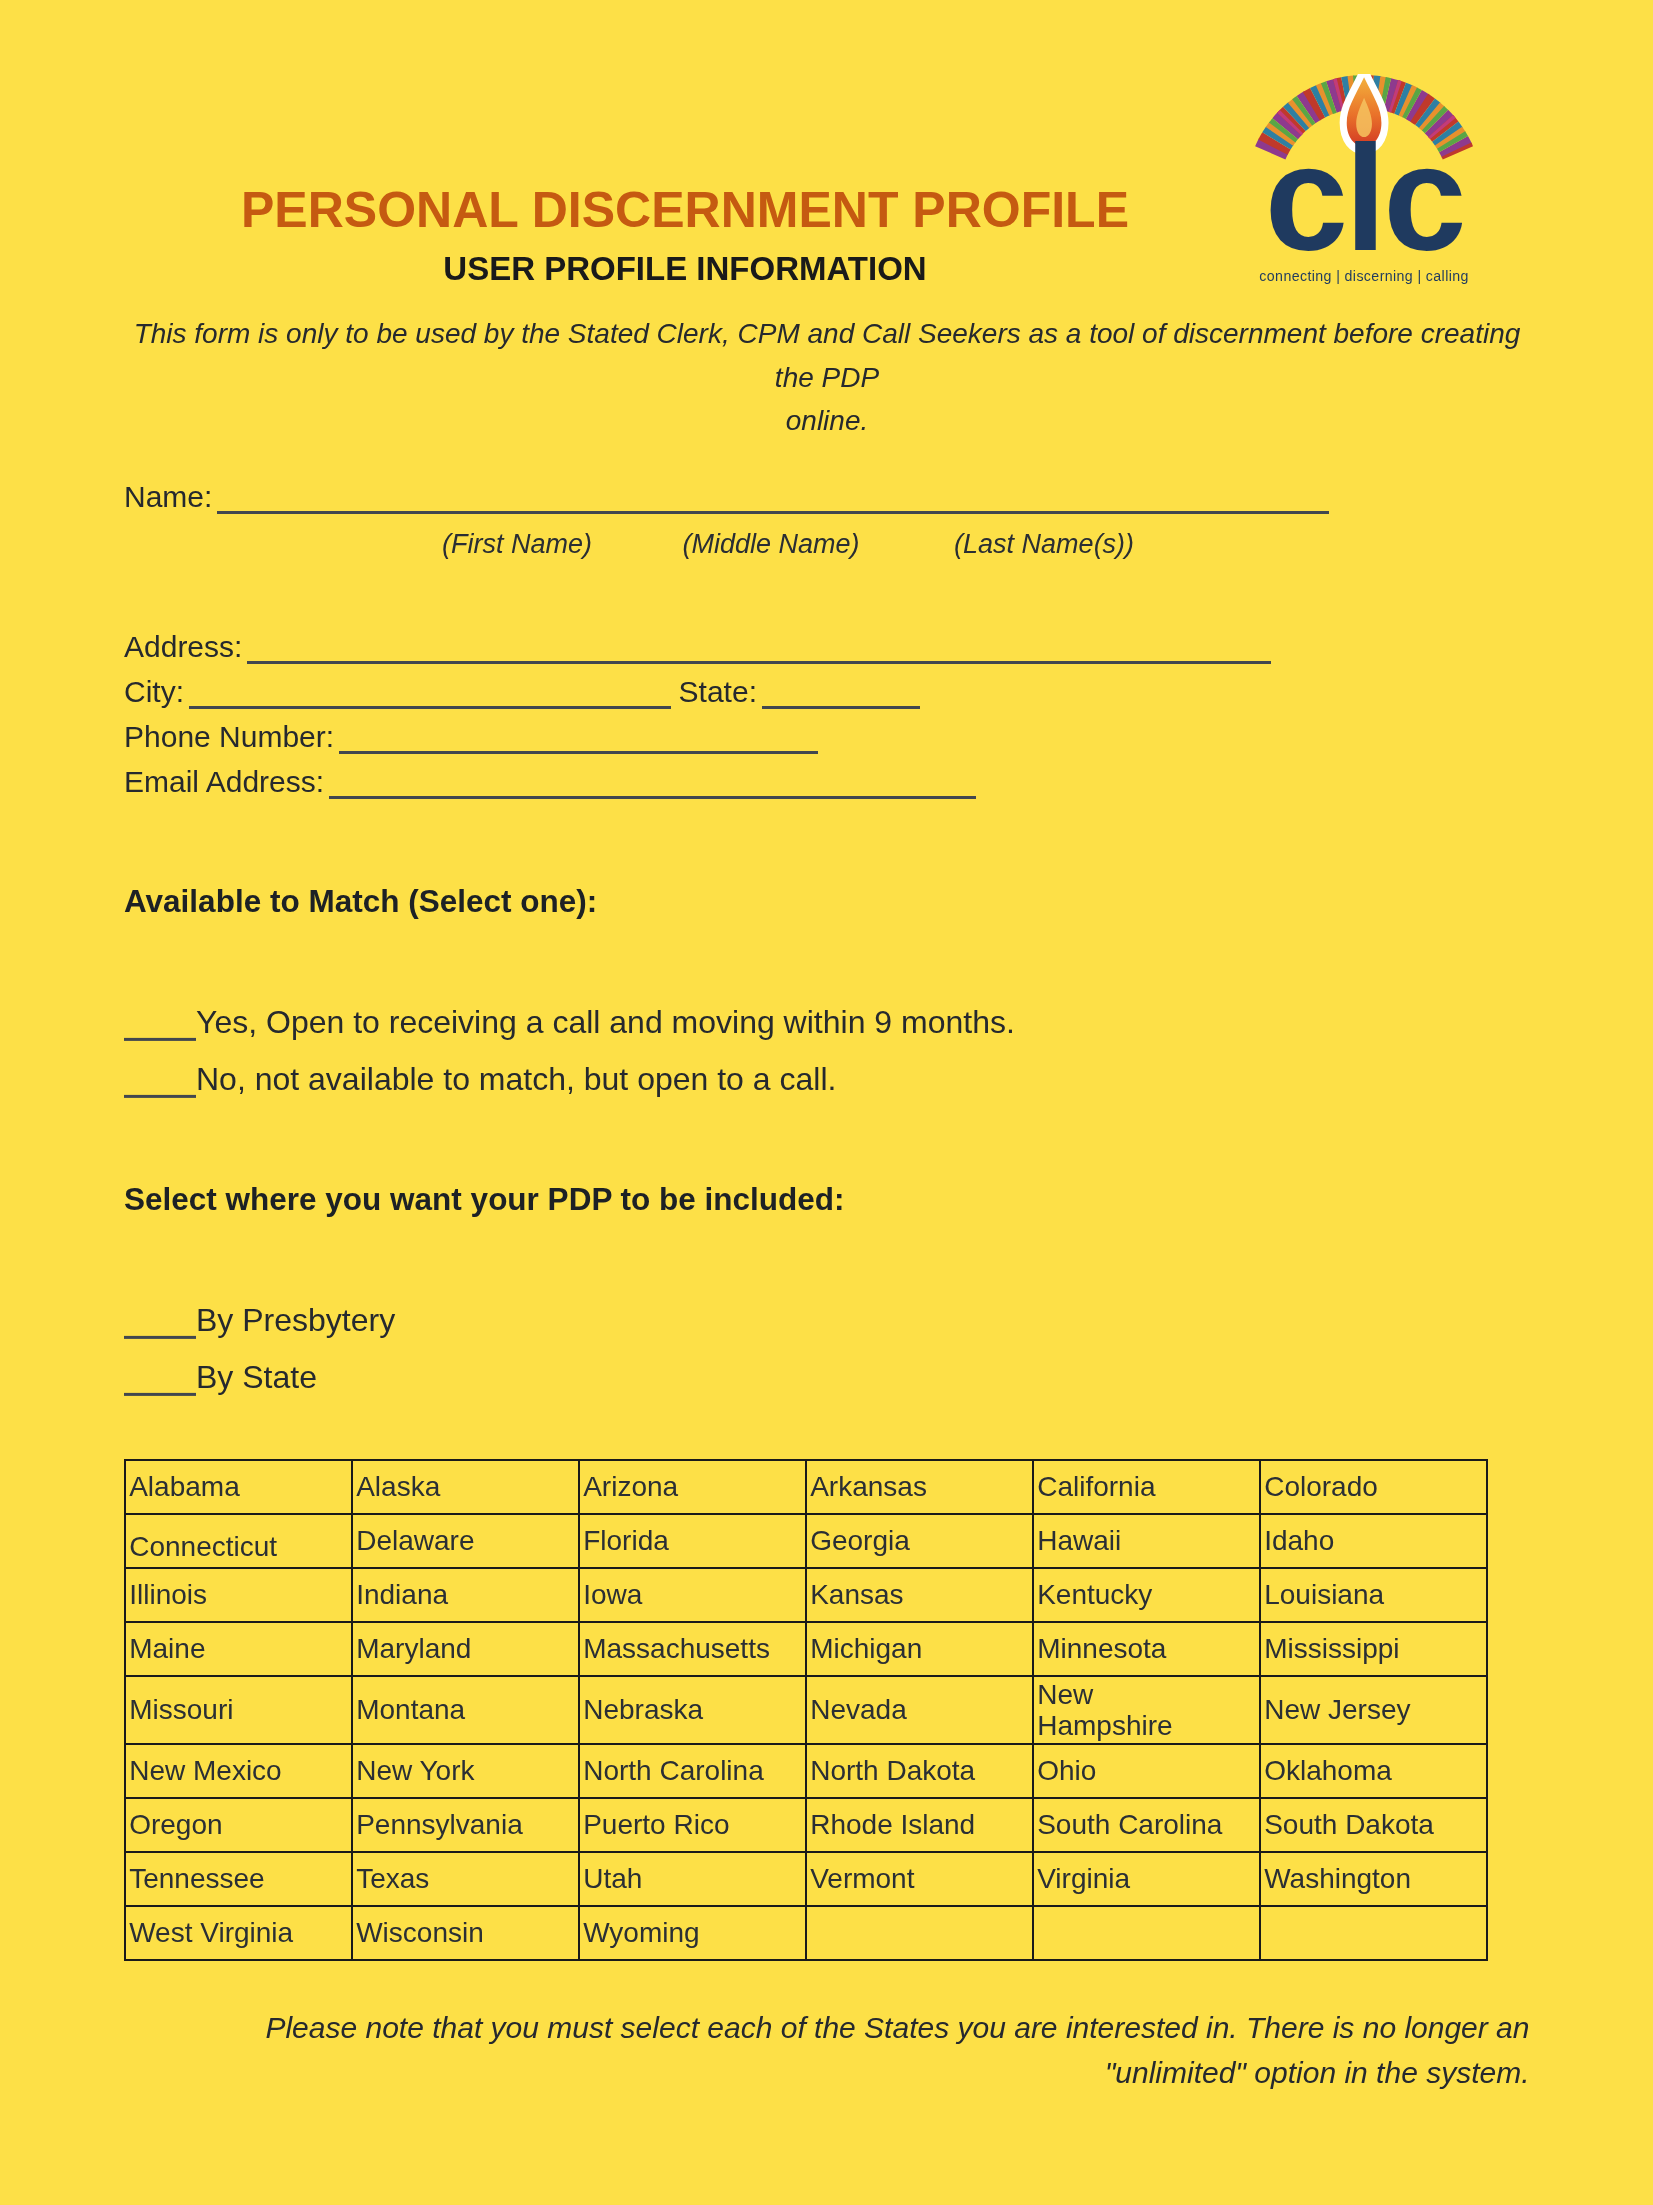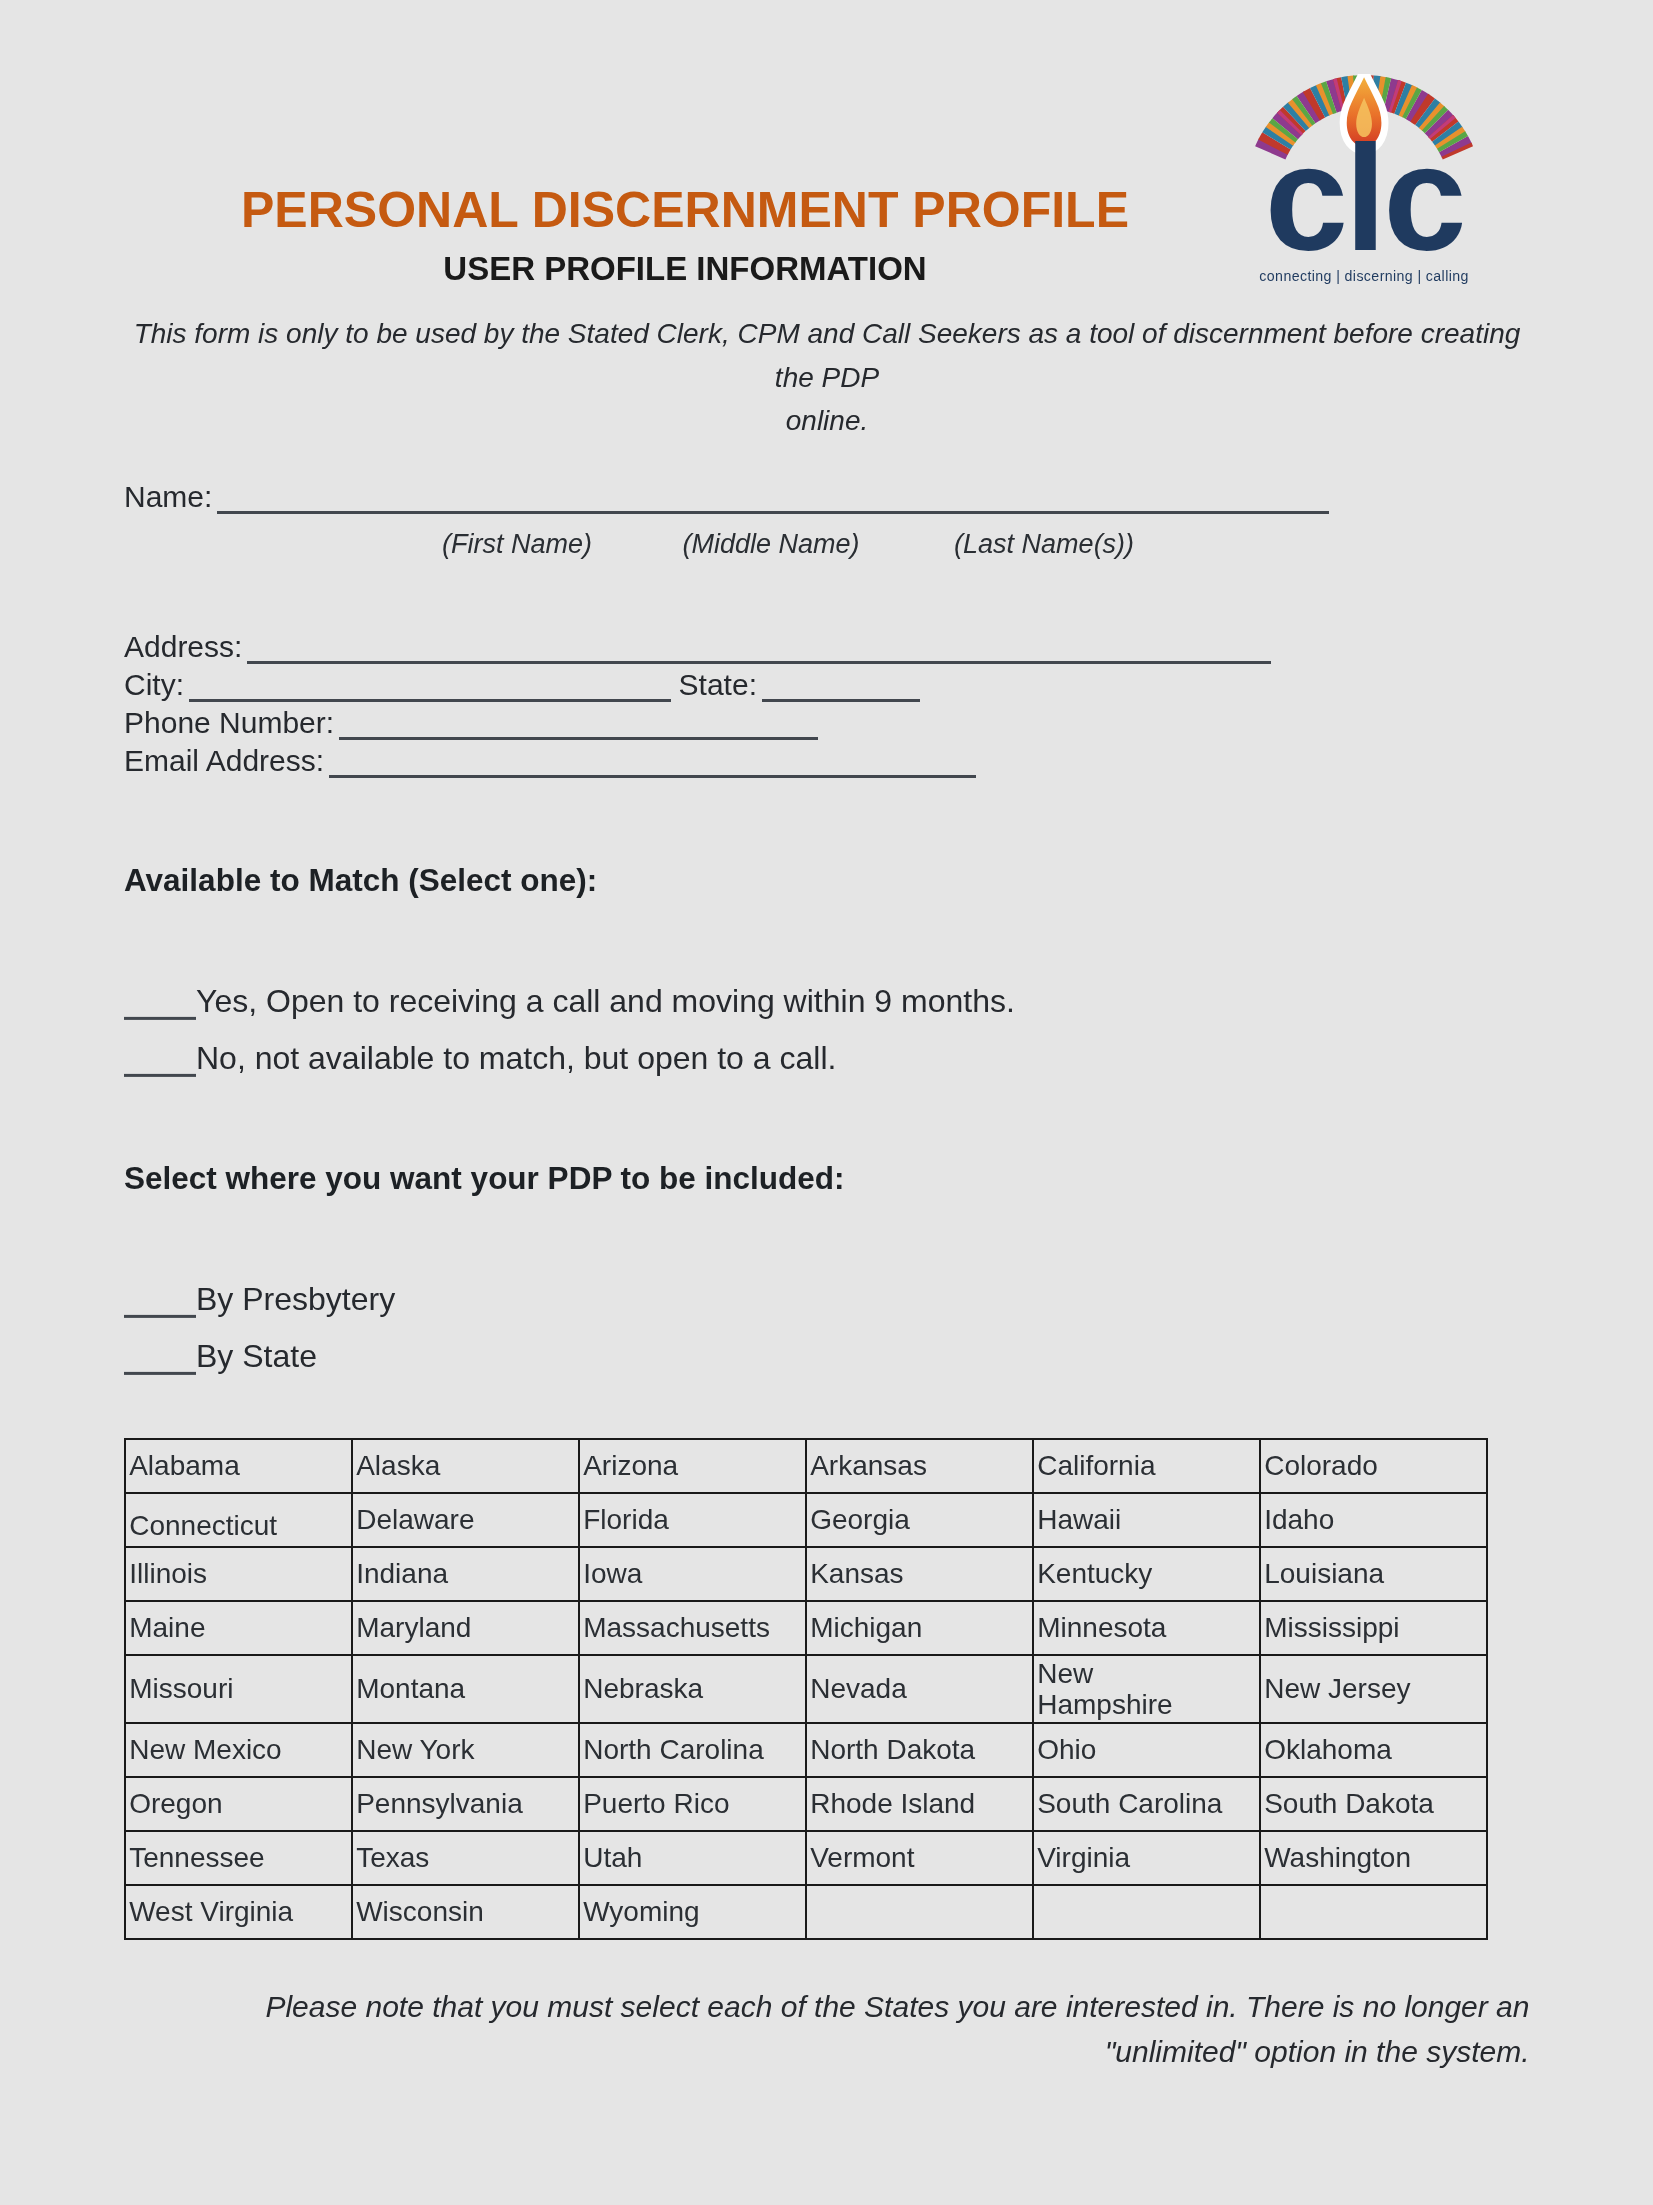--- a/index.html
+++ b/index.html
@@ -1,18 +1,18 @@
 <!DOCTYPE html>
 <html style="font-size:12.6px"><head>
 <meta charset="utf-8">
 <style>
   * { margin:0; padding:0; box-sizing:border-box; }
   html,body { background:#ffffff; }
   body { font-family:"Liberation Sans", sans-serif; color:#212529; }
-  .page { position:relative; width:1654px; height:2205px; background:#e5e5e5; overflow:hidden; }
+  .page { position:relative; width:1654px; height:2205px; background:#fde047; overflow:hidden; }
 
   
   .header { position:relative; height:309px; }
   .title-wrap { position:absolute; left:124px; top:181px; width:1122px; text-align:center; }
   .title { font-size:50px; font-weight:bold; letter-spacing:0px; color:#C55A11; white-space:nowrap; }
   .subtitle { font-size:33px; font-weight:bold; color:#1a1a1a; margin-top:11px; white-space:nowrap; }
   .logo { position:absolute; left:1243px; top:74px; width:239px; height:227px; }
 
   
   .intro { width:1405px; margin:3.2px auto 0; text-align:center; font-style:italic;
@@ -32,21 +32,21 @@
   .w-email   { width:647px; }
   .state-lbl { margin-left:7.9px; }
 
   .name-row  { margin-top:36px; }
   .sublabels { margin-top:12.6px; padding-left:318px; font-style:italic; font-size:27px; color:#2a2e33; }
   .sublabels .sub { display:inline-block; }
   .sublabels .s1 { margin-right:83px; }
   .sublabels .s2 { margin-right:87px; }
 
   .addr-row  { margin-top:68px; }
-  .field-row { margin-top:0; }
+  .field-row { margin-top:7px; }
 
   
   .sec-heading { margin-top:82px; font-size:31.5px; font-weight:bold; color:#1d2125; }
   .sec-heading.second { margin-top:83px; }
   .opt { display:flex; align-items:baseline; font-size:32px; line-height:38px; color:#26292e; }
   .opt .blank { width:72px; margin-left:0; transform:translateY(7.9px); }
   .opt-first  { margin-top:83px; }
   .opt-next   { margin-top:19px; }
 
   

